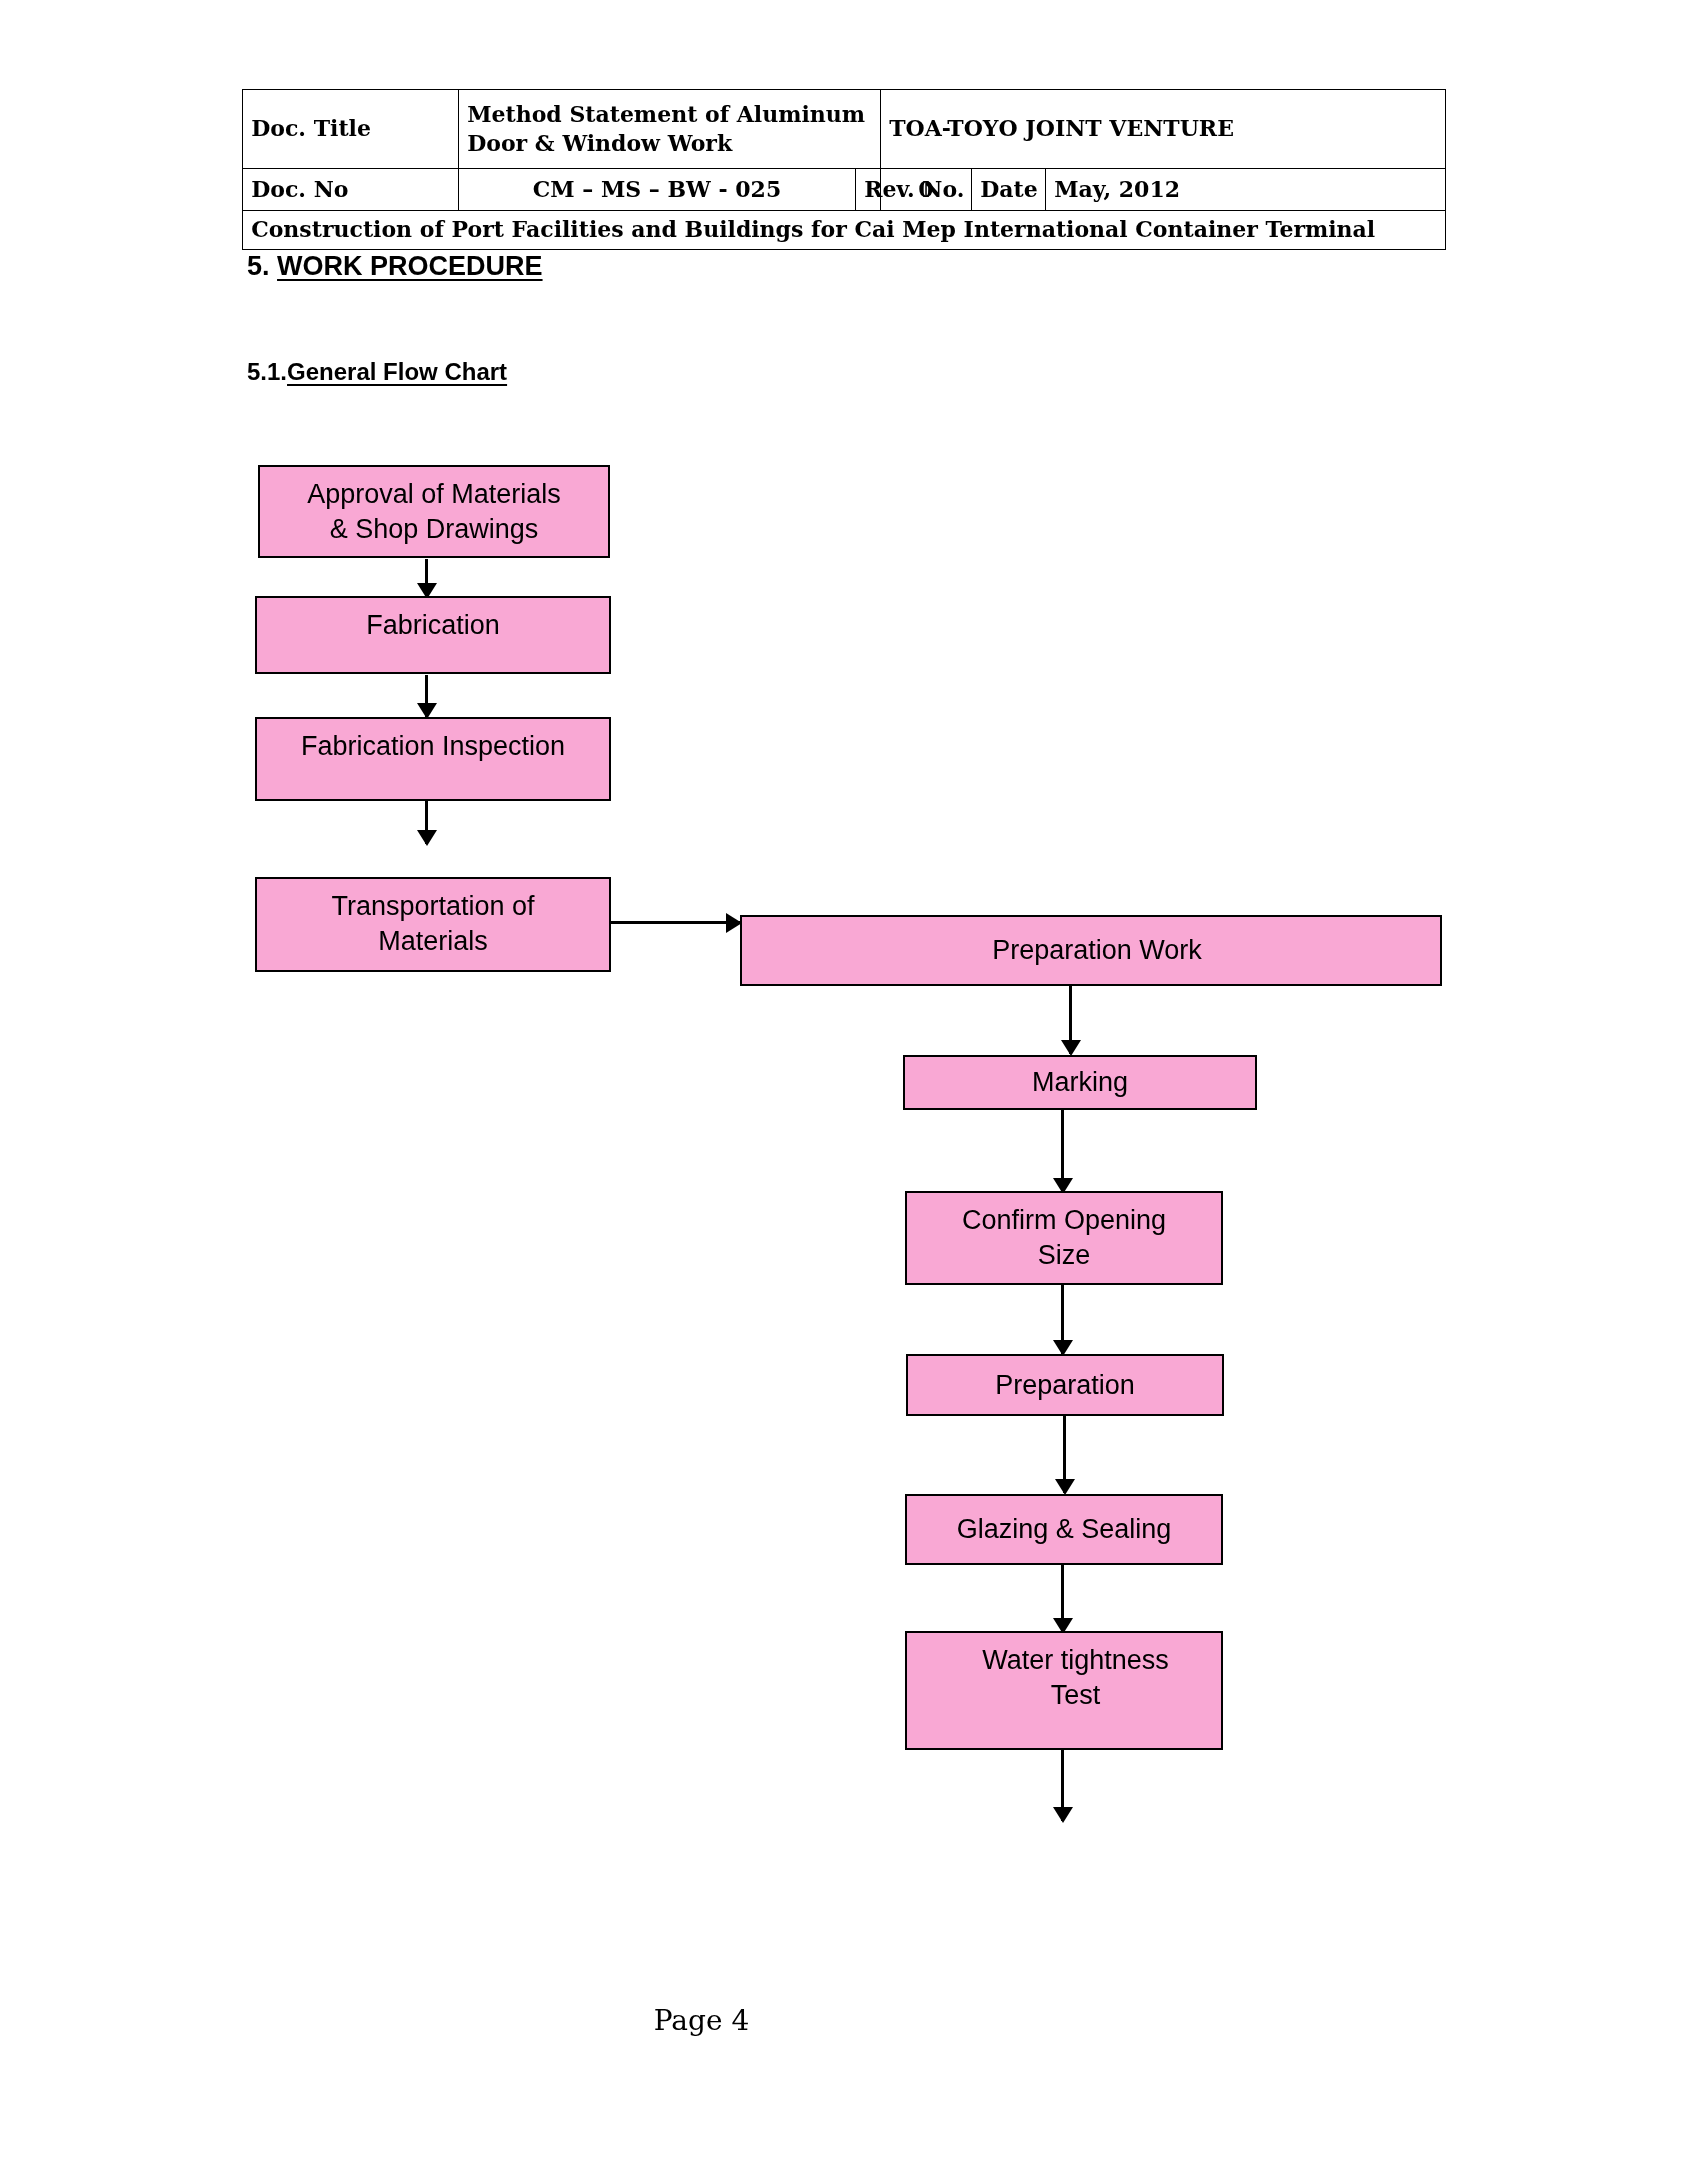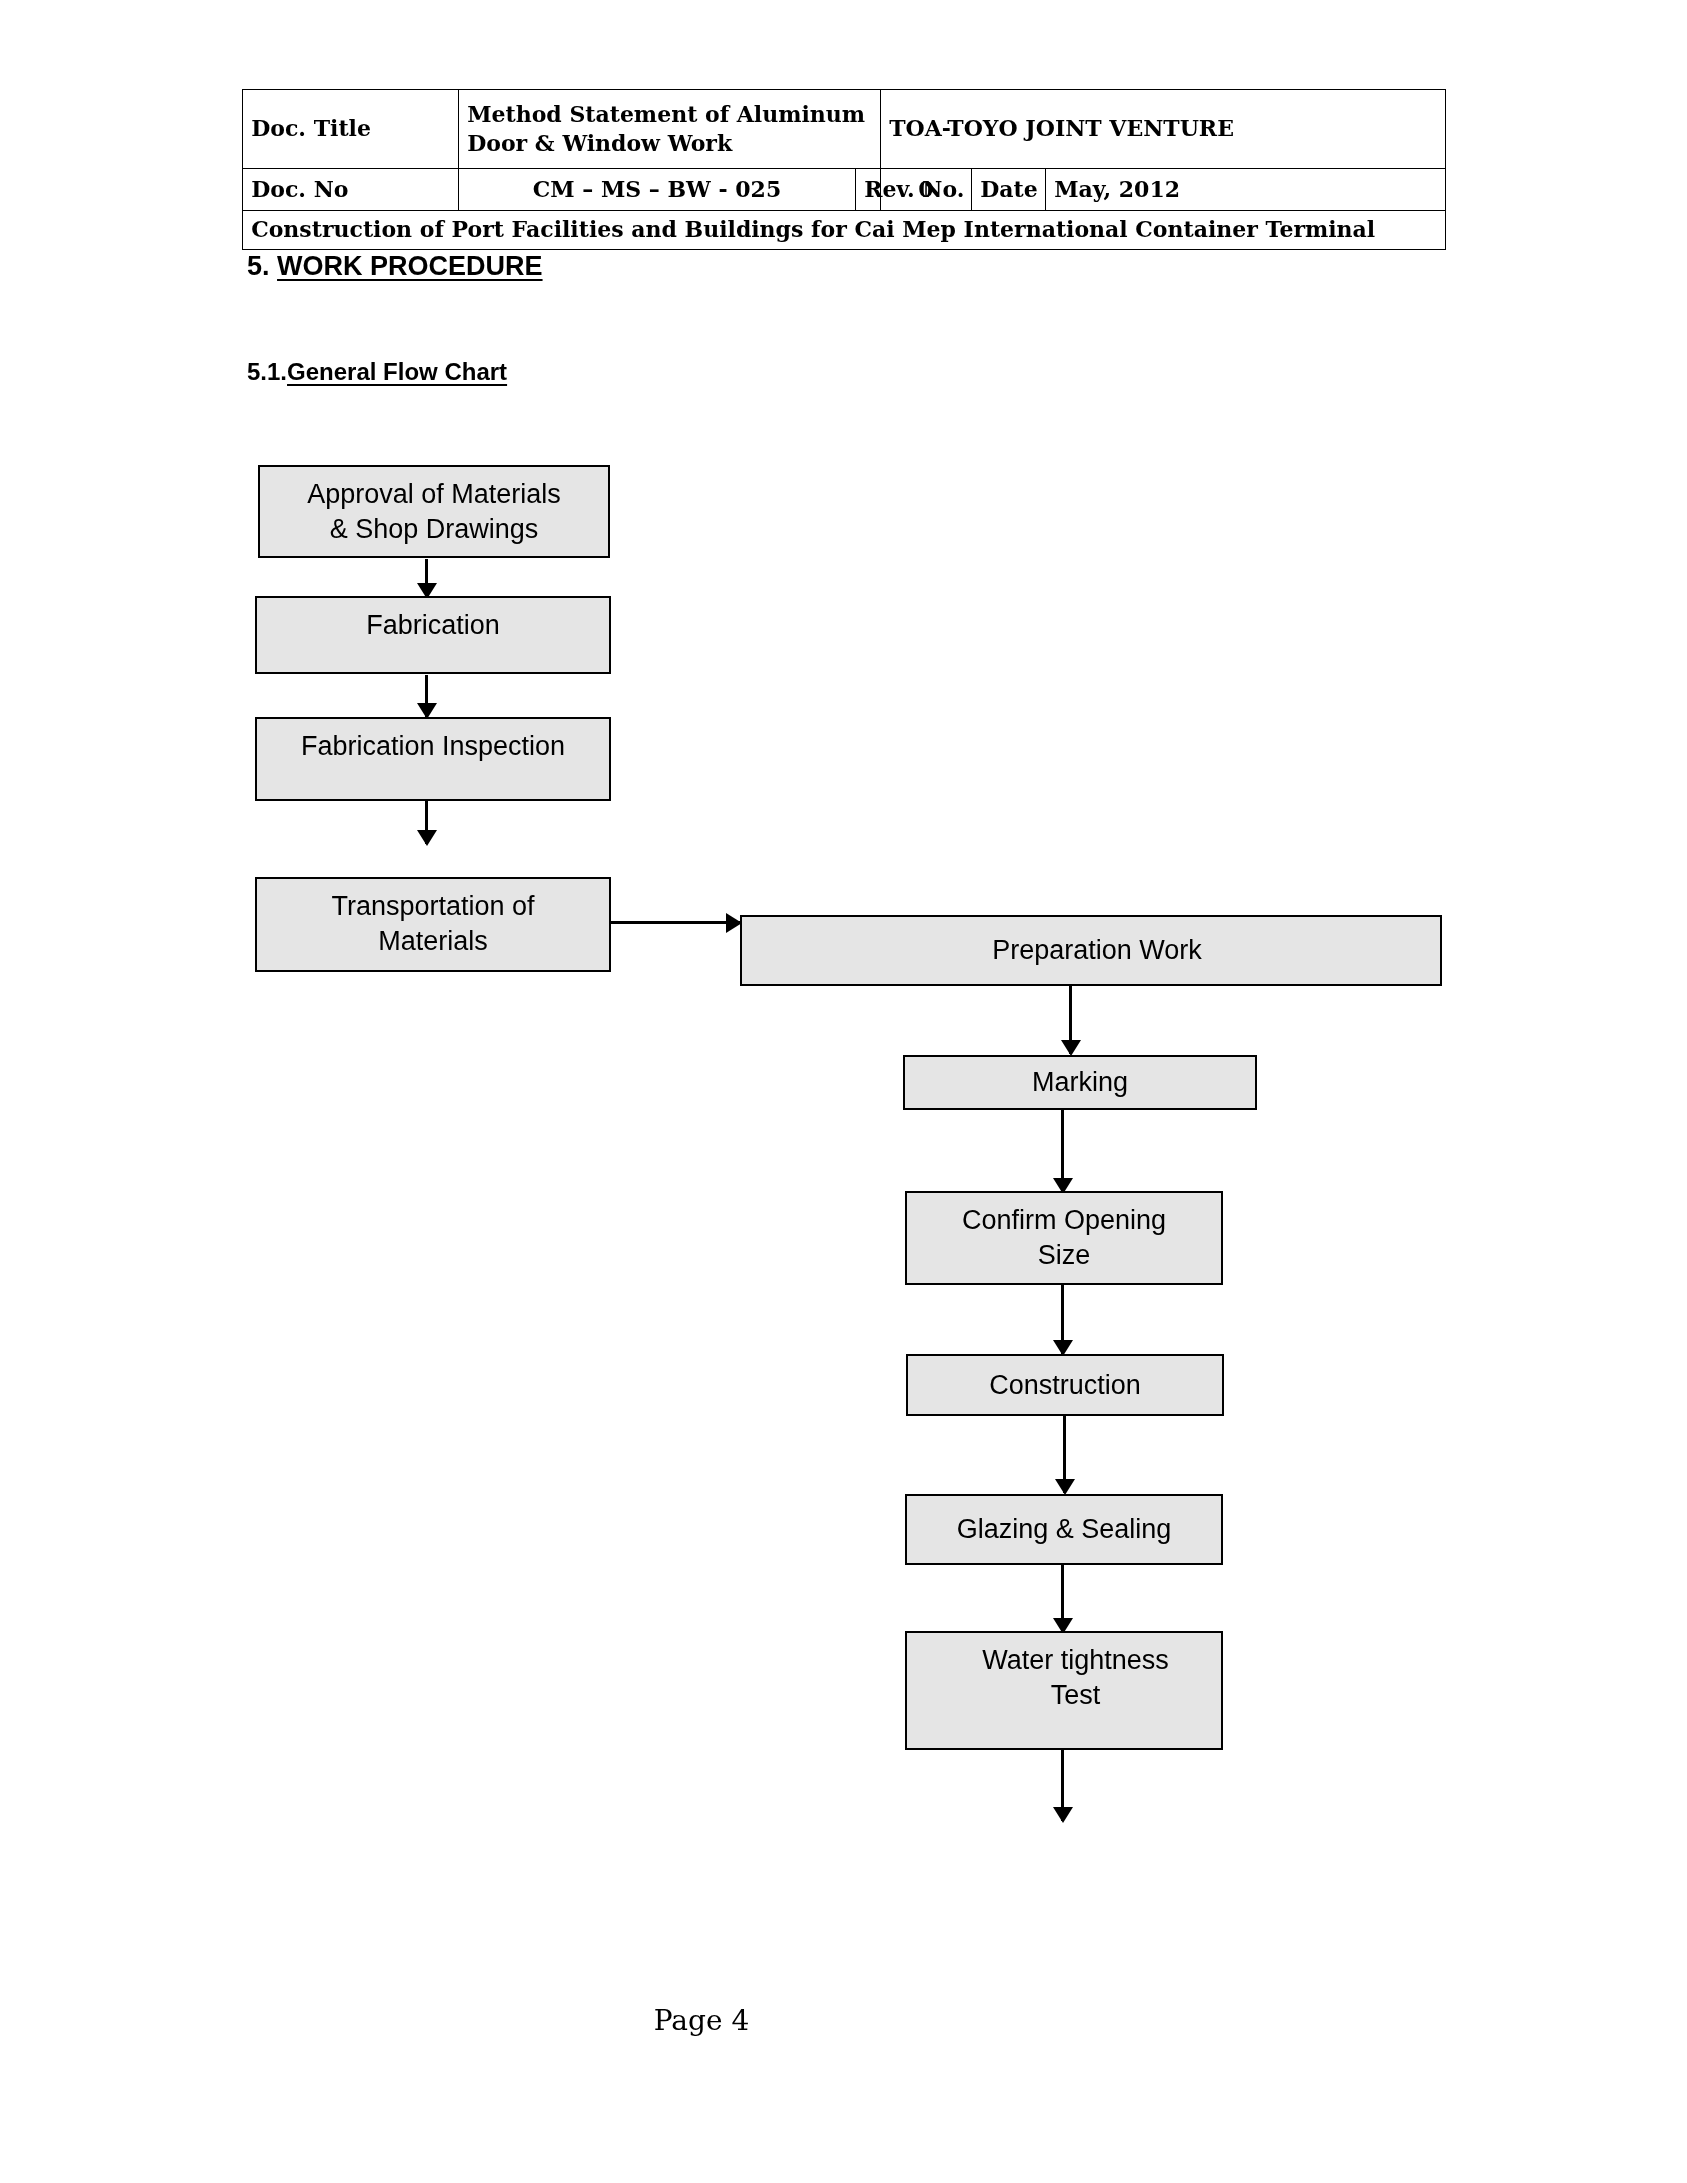--- a/index.html
+++ b/index.html
@@ -66,21 +66,21 @@
   #flow-chart {
     position: absolute;
     left: 0;
     top: 0;
     width: 1687px;
     height: 2183px;
   }
   .flow-box {
     position: absolute;
     border: 2.5px solid #000000;
-    background: #e5e5e5;
+    background: #f9a8d4;
     box-sizing: border-box;
     font-family: "Liberation Sans", sans-serif;
     font-size: 27px;
     line-height: 1.28;
     text-align: center;
     color: #000000;
   }
   .flow-box .box-label {
     display: block;
     padding-top: 10px;
@@ -223,21 +223,21 @@
   <div class="arrow-v" style="left:1061px; top:1110px; height:82px;"></div>
 
   <div class="flow-box" style="left:905px; top:1191px; width:318px; height:94px;">
     <span class="box-label" style="white-space:pre-line;">Confirm Opening
 Size</span>
   </div>
 
   <div class="arrow-v" style="left:1061px; top:1285px; height:69px;"></div>
 
   <div class="flow-box v-center" style="left:906px; top:1354px; width:318px; height:62px;">
-    <span class="box-label" style="white-space:pre-line;">Construction</span>
+    <span class="box-label" style="white-space:pre-line;">Preparation</span>
   </div>
 
   <div class="arrow-v" style="left:1063px; top:1416px; height:77px;"></div>
 
   <div class="flow-box v-center" style="left:905px; top:1494px; width:318px; height:71px;">
     <span class="box-label" style="white-space:pre-line;">Glazing &amp; Sealing</span>
   </div>
 
   <div class="arrow-v" style="left:1061px; top:1565px; height:67px;"></div>
 

